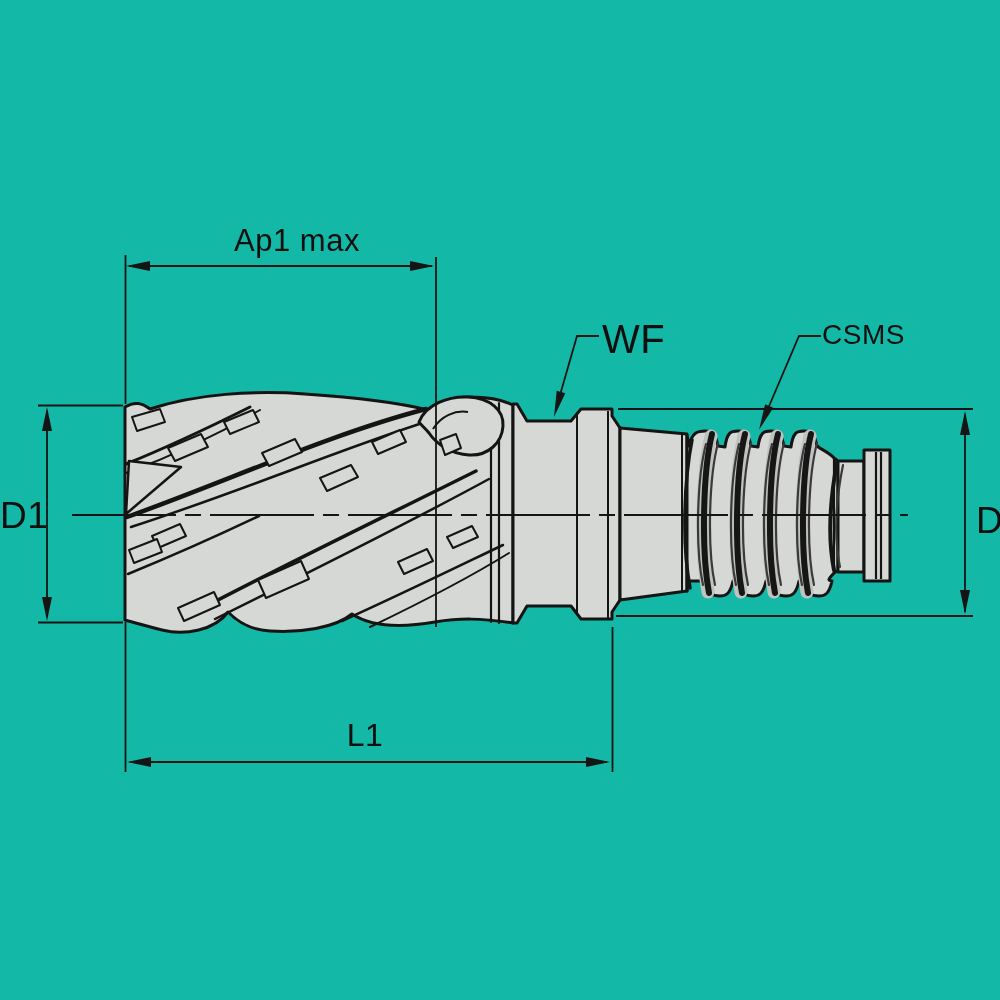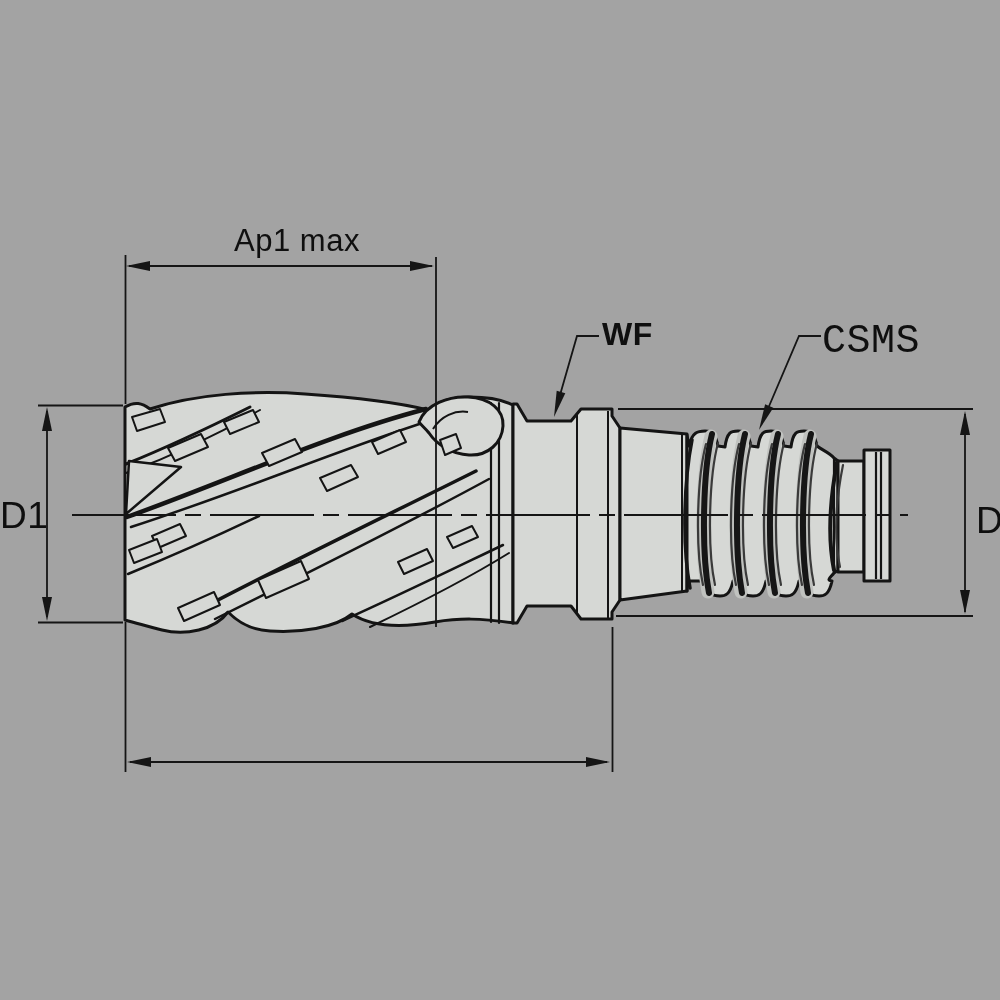--- a/index.html
+++ b/index.html
@@ -1,17 +1,17 @@
 <!DOCTYPE html>
 <html><head>
 <meta charset="utf-8">
 <style>
   html,body{margin:0;padding:0;background:#ffffff;}
   .stage{
-    position:relative;width:1000px;height:1000px;background:#a3a3a3;
+    position:relative;width:1000px;height:1000px;background:#14b8a6;
     font-family:"Liberation Sans","DejaVu Sans",sans-serif;
     overflow:hidden;
   }
   .stage svg{position:absolute;left:0;top:0;}
   .lbl{
     position:absolute;color:#0f0f0f;white-space:nowrap;
     font-family:"Liberation Sans","DejaVu Sans",sans-serif;
     line-height:1.1;letter-spacing:0.5px;
   }
   .dim-lbl{font-size:31px;}
@@ -195,21 +195,22 @@
         <path fill="none" d="M821,336 L799,336 L764,418"></path>
         <polygon points="759,430 765.1,404.2 773.3,407.8" stroke="none"></polygon>
       </g>
     </g>
 
     <line x1="72" y1="515" x2="908" y2="515" stroke="#151515" stroke-width="2" stroke-dasharray="104 9 16 9"></line>
   </svg>
 
   <div class="lbl dim-lbl ctr" style="left:197px;top:224px;width:200px;">Ap1 max</div>
 
-  <div class="lbl dim-lbl" style="left:602px;top:317px;font-size:32px;font-weight:bold;">WF</div>
-
-  <div class="lbl dim-lbl" style="left:822px;top:320px;font-size:40px;font-family:Liberation Mono, monospace;">CSMS</div>
+  <div class="lbl dim-lbl" style="left:602px;top:317px;font-size:40px;">WF</div>
+
+  <div class="lbl dim-lbl" style="left:822px;top:320px;font-size:28px;">CSMS</div>
 
   <div class="lbl dia-lbl" style="left:0px;top:496px;text-align:right;">D1</div>
 
   <div class="lbl dia-lbl" style="left:976px;top:501px;">D</div>
 
+  <div class="lbl dim-lbl ctr" style="left:265px;top:718px;width:200px;font-size:32px;">L1</div>
 </div>
 
 </body></html>

